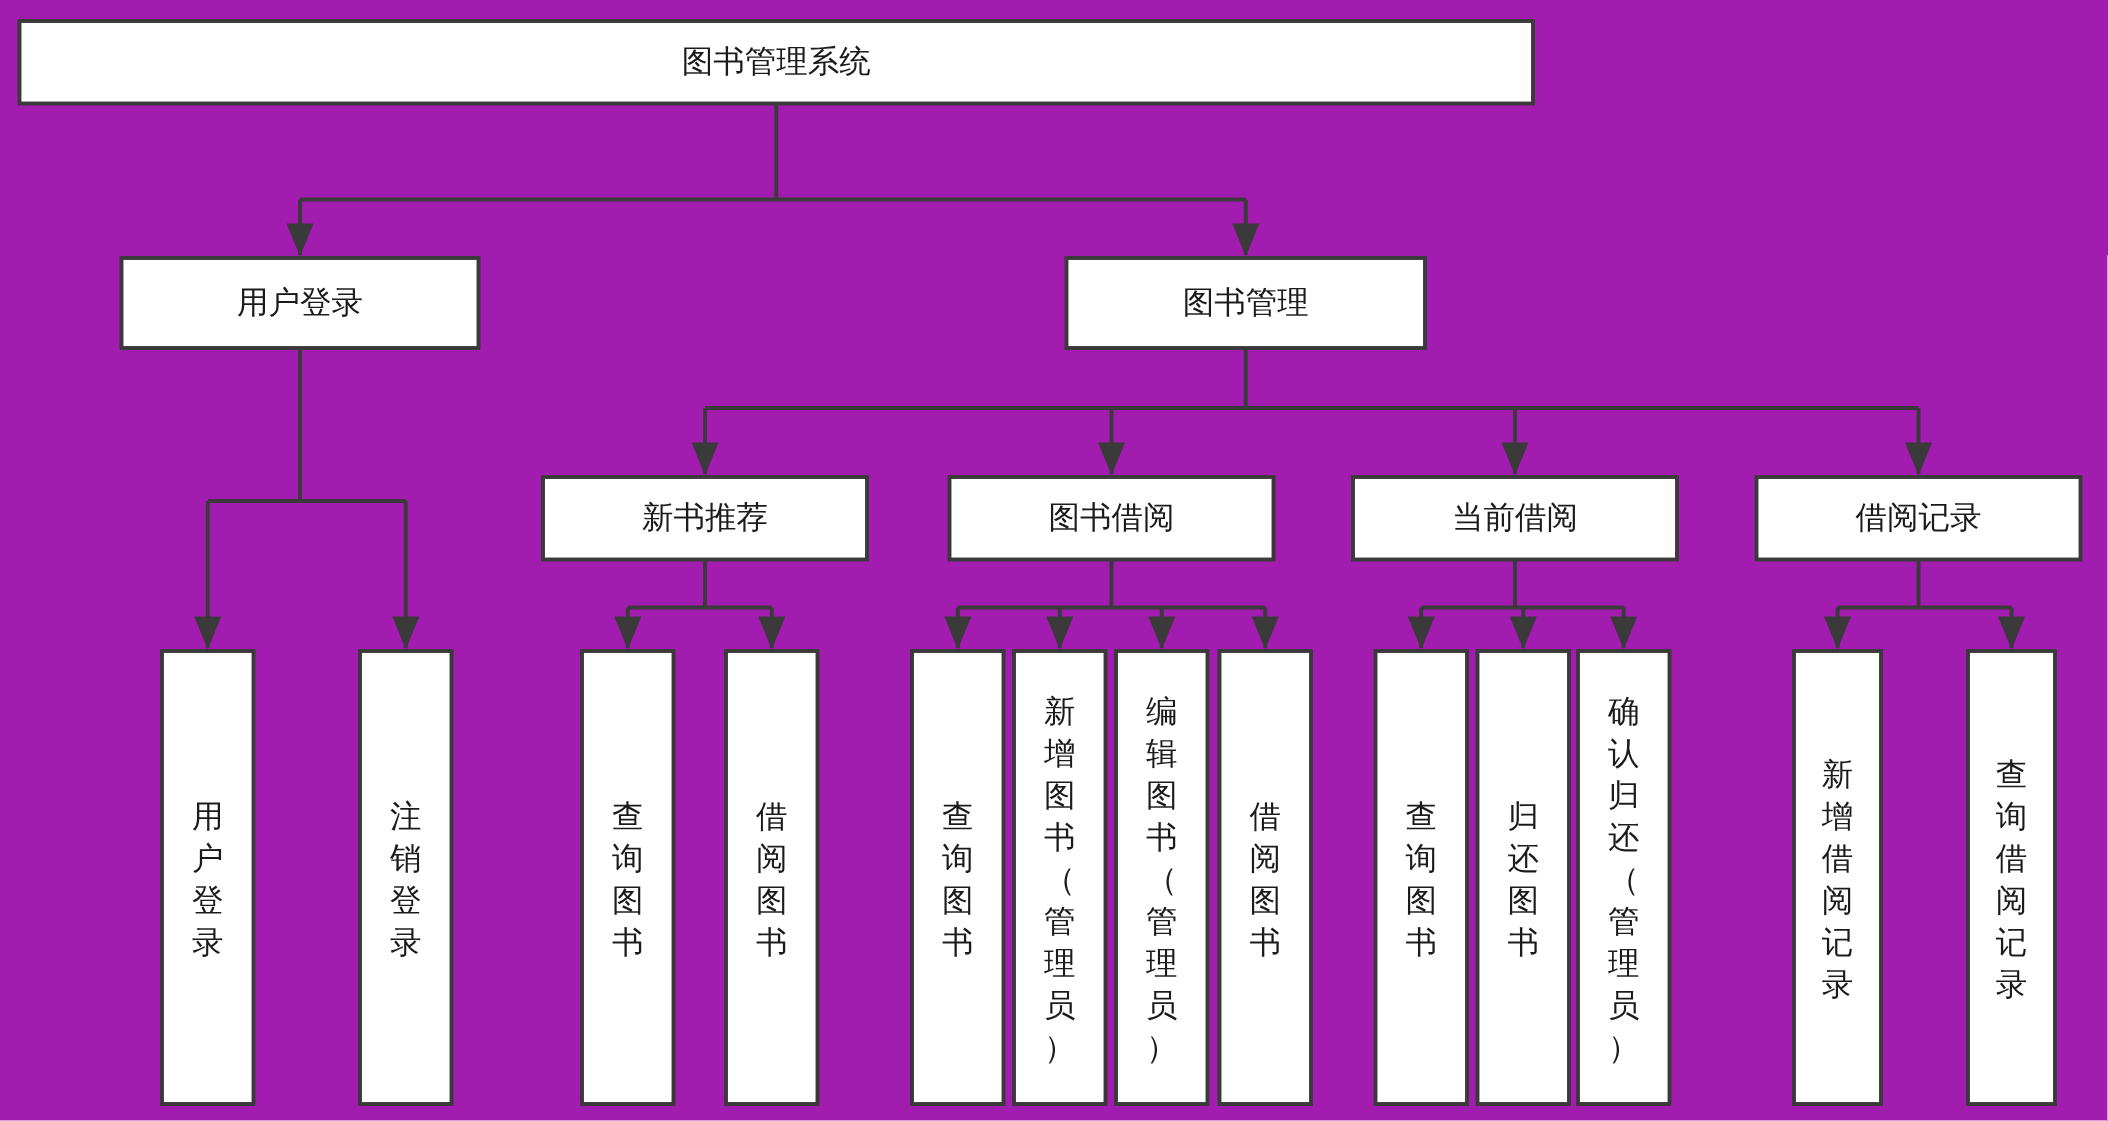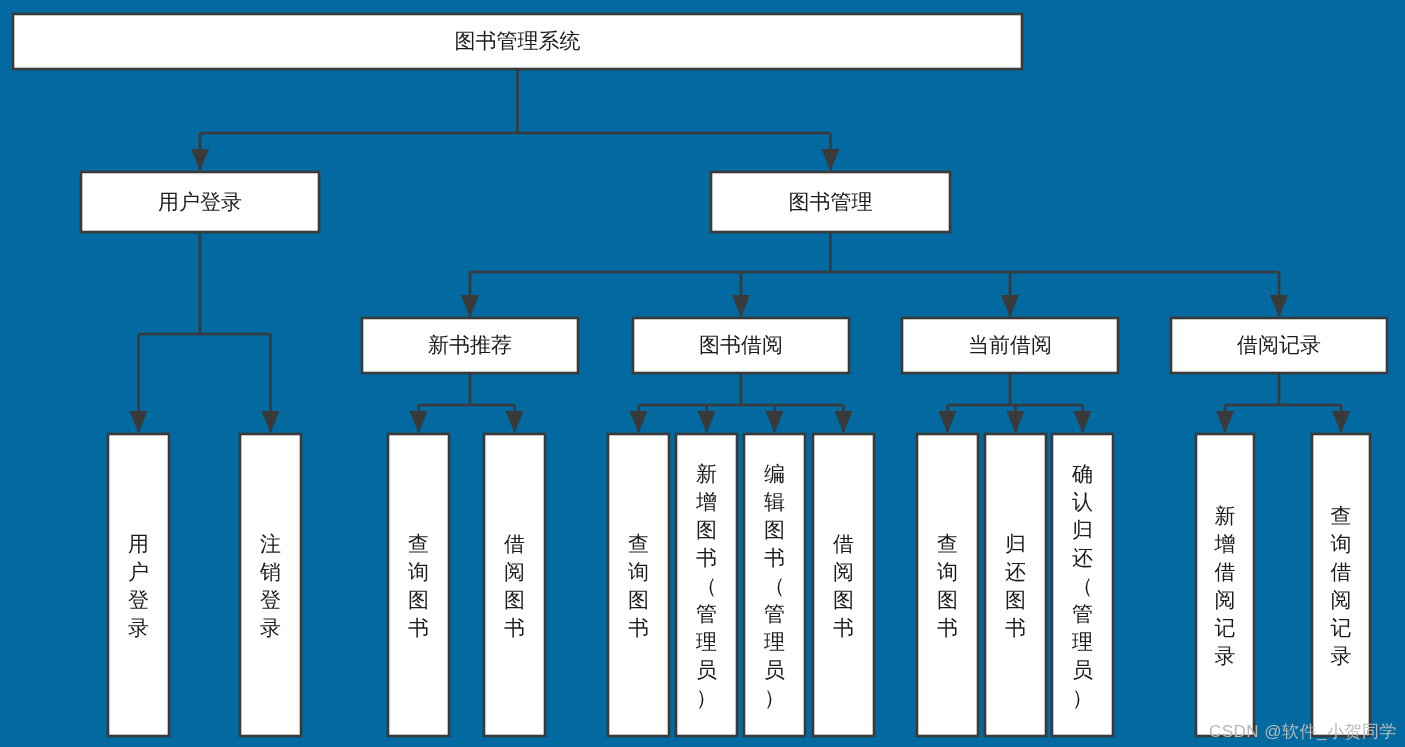--- a/index.html
+++ b/index.html
@@ -10,21 +10,21 @@
   body {
     width: 1405px;
     height: 747px;
     overflow: hidden;
     font-family: "Liberation Sans", "DejaVu Sans", sans-serif;
   }
   #diagram-root {
     position: relative;
     width: 1405px;
     height: 747px;
-    background: #0369a1;
+    background: #a21caf;
   }
   svg#tree-svg {
     position: absolute;
     left: 0;
     top: 0;
     width: 1405px;
     height: 747px;
     display: block;
   }
   .node-box {
@@ -164,14 +164,13 @@
         <text x="1015.5" y="551" class="node-label-v"><tspan x="1015.5" dy="0">归</tspan><tspan x="1015.5" dy="28">还</tspan><tspan x="1015.5" dy="28">图</tspan><tspan x="1015.5" dy="28">书</tspan></text>
         <rect x="1052" y="434" width="61" height="302" class="node-box"></rect>
         <text x="1082.5" y="481" class="node-label-v"><tspan x="1082.5" dy="0">确</tspan><tspan x="1082.5" dy="28">认</tspan><tspan x="1082.5" dy="28">归</tspan><tspan x="1082.5" dy="28">还</tspan><tspan x="1082.5" dy="28">（</tspan><tspan x="1082.5" dy="28">管</tspan><tspan x="1082.5" dy="28">理</tspan><tspan x="1082.5" dy="28">员</tspan><tspan x="1082.5" dy="28">）</tspan></text>
         <rect x="1196" y="434" width="58" height="302" class="node-box"></rect>
         <text x="1225" y="523" class="node-label-v"><tspan x="1225" dy="0">新</tspan><tspan x="1225" dy="28">增</tspan><tspan x="1225" dy="28">借</tspan><tspan x="1225" dy="28">阅</tspan><tspan x="1225" dy="28">记</tspan><tspan x="1225" dy="28">录</tspan></text>
         <rect x="1312" y="434" width="58" height="302" class="node-box"></rect>
         <text x="1341" y="523" class="node-label-v"><tspan x="1341" dy="0">查</tspan><tspan x="1341" dy="28">询</tspan><tspan x="1341" dy="28">借</tspan><tspan x="1341" dy="28">阅</tspan><tspan x="1341" dy="28">记</tspan><tspan x="1341" dy="28">录</tspan></text>
       </g>
   </svg>
 
-  <div class="watermark-text">CSDN @软件_小贺同学</div>
 </div>
 
 </body></html>

